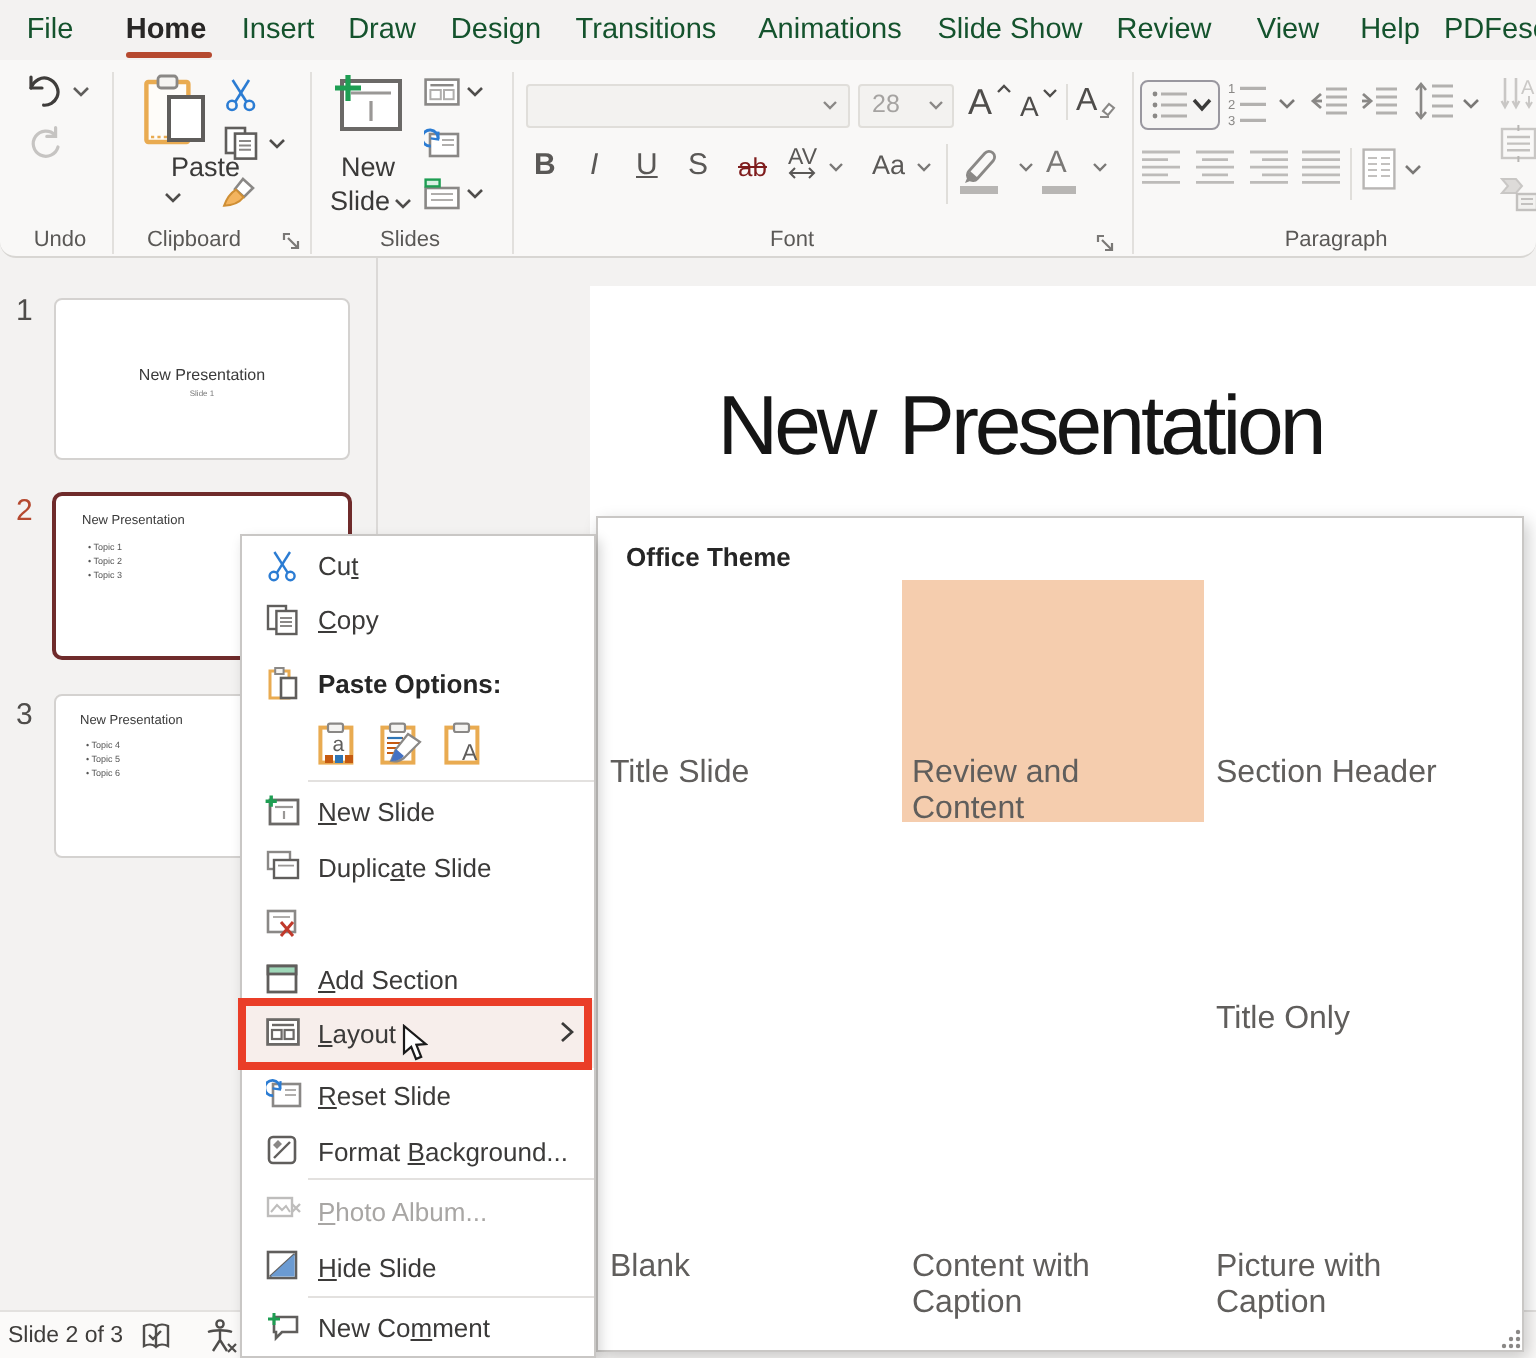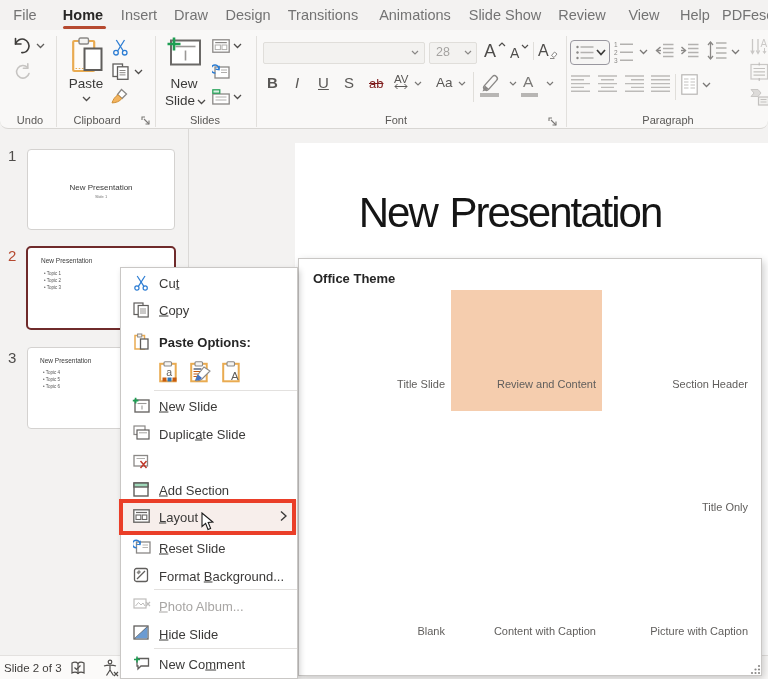--- a/index.html
+++ b/index.html
@@ -1,18 +1,18 @@
 <!DOCTYPE html>
 <html><head><meta charset="utf-8">
 <style>
 *{margin:0;padding:0;box-sizing:border-box}
 html,body{width:768px;height:679px;overflow:hidden;font-family:"Liberation Sans",sans-serif;background:#f3f2f1;position:relative}
 
 #tabs{position:absolute;left:0;top:0;width:768px;height:30px;background:#f3f2f1}
-#tabs span{position:absolute;top:7px;font-size:14.5px;color:#737373;transform:translateX(-50%);white-space:nowrap}
+#tabs span{position:absolute;top:7px;font-size:14.5px;color:#14532d;transform:translateX(-50%);white-space:nowrap}
 #homeul{position:absolute;left:63px;top:26px;width:43px;height:3px;background:#b5492f;border-radius:2px}
 
 #ribbon{position:absolute;left:0;top:30px;width:768px;height:99px;background:#f9f8f7;border-bottom:1px solid #d8d6d3;border-radius:0 0 8px 8px}
 .vsep{position:absolute;top:6px;height:91px;width:1px;background:#e2e0dd}
 .glabel{position:absolute;top:84px;font-size:11px;color:#5a5856;transform:translateX(-50%);white-space:nowrap}
 
 #mainbg{position:absolute;left:0;top:129px;width:768px;height:526px;background:#f1efed;z-index:-1}
 #pane-div{position:absolute;left:188px;top:129px;width:1px;height:526px;background:#dbd9d7}
 #slide{position:absolute;left:295px;top:143px;width:473px;height:520px;background:#fff}
 #slidetitle{position:absolute;left:295px;top:189px;width:430px;text-align:center;font-size:42px;color:#151515;letter-spacing:-2px;word-spacing:3px}
@@ -25,21 +25,21 @@
 #menu{position:absolute;left:120px;top:267px;width:178px;height:412px;background:#fff;border:1px solid #c9c7c5;box-shadow:2px 3px 6px rgba(0,0,0,.18)}
 .mi{position:absolute;left:0;width:176px;height:27px;font-size:13px;color:#3b3a39}
 .mi .lbl{position:absolute;left:38px;top:50%;transform:translateY(-50%);white-space:nowrap}
 .msep{position:absolute;left:33px;width:143px;height:1px;background:#e3e1df}
 #redrect{position:absolute;left:119px;top:499px;width:177px;height:36px;border:4px solid #ea3e28;background:transparent;z-index:30}
 .ico{position:absolute}
 .ico svg{display:block}
 
 #flyout{position:absolute;left:298px;top:258px;width:464px;height:418px;background:#fff;border:1px solid #c9c7c5;box-shadow:2px 3px 8px rgba(0,0,0,.2)}
 #flyout .hdr{position:absolute;left:14px;top:12px;font-size:13px;font-weight:bold;color:#262626}
-.cell-lbl{position:absolute;width:140px;text-align:right;font-size:11px;color:#605e5c;transform:translateX(-50%)}
+.cell-lbl{position:absolute;width:140px;text-align:left;font-size:16px;color:#605e5c;transform:translateX(-50%)}
 #peach{position:absolute;left:152px;top:31px;width:151px;height:121px;background:#f5cdae}
 </style></head>
 <body>
 <div id="tabs">
   <span style="left:25px">File</span>
   <span style="left:83px;font-weight:bold;color:#282726">Home</span>
   <span style="left:139px">Insert</span>
   <span style="left:191px">Draw</span>
   <span style="left:248px">Design</span>
   <span style="left:323px">Transitions</span>
@@ -83,21 +83,21 @@
       </div>
 
     <div class="ico" style="left:71px;top:7px">
         <svg width="34" height="38" viewBox="0 0 34 38">
           <rect x="2.2" y="4" width="21" height="30" fill="#fefcf9" stroke="#e9ab51" stroke-width="2.2" rx="1"></rect>
           <rect x="8" y="1" width="9.5" height="6" fill="#f5f4f2" stroke="#8a8886" stroke-width="1.4" rx="1.5"></rect>
           <path d="M4.5 31.5 h18" stroke="#e9ab51" stroke-width="1.2" stroke-dasharray="1.6 1.6"></path>
           <rect x="13.5" y="11.5" width="17" height="21.5" fill="#fff" stroke="#5f5d5b" stroke-width="2"></rect>
         </svg>
       </div>
-    <div style="position:absolute;left:62px;top:46px;width:48px;text-align:center;font-size:13.5px;color:#3b3a39">Paste</div>
+    <div style="position:absolute;left:72px;top:46px;width:48px;text-align:right;font-size:13.5px;color:#3b3a39">Paste</div>
     <div class="ico" style="left:82px;top:66px">
         <svg width="9" height="6" viewBox="0 0 9 6" fill="none" stroke="#4f4d4b" stroke-width="1.3">
           <path d="M1 1 L4.5 4.5 L8 1"></path>
         </svg>
       </div>
     <div class="ico" style="left:113px;top:9px">
         <svg width="15" height="17" viewBox="0 0 15 17" fill="none" stroke="#2b7cd3" stroke-width="1.3">
           <circle cx="3" cy="13.7" r="2.3"></circle>
           <circle cx="11.7" cy="13.7" r="2.3"></circle>
           <path d="M4.6 12 L11.5 1"></path>

